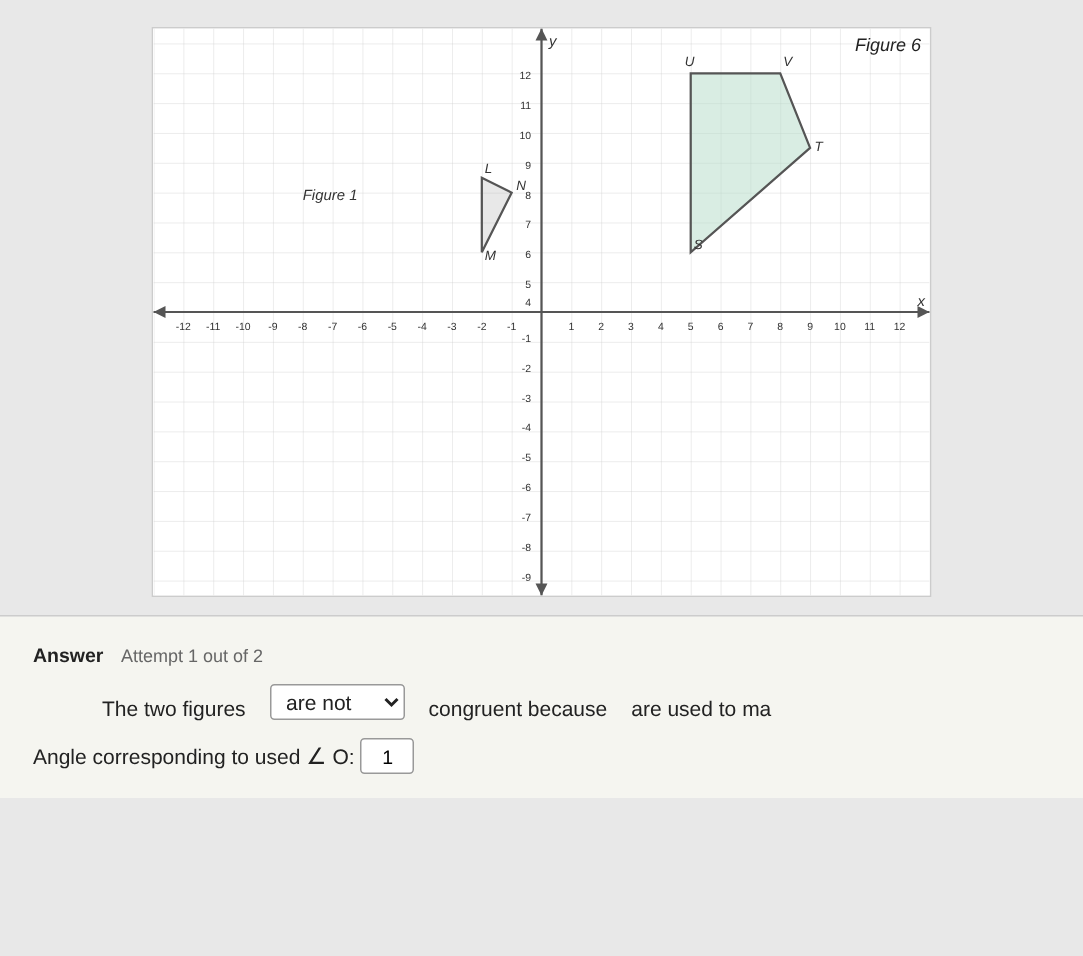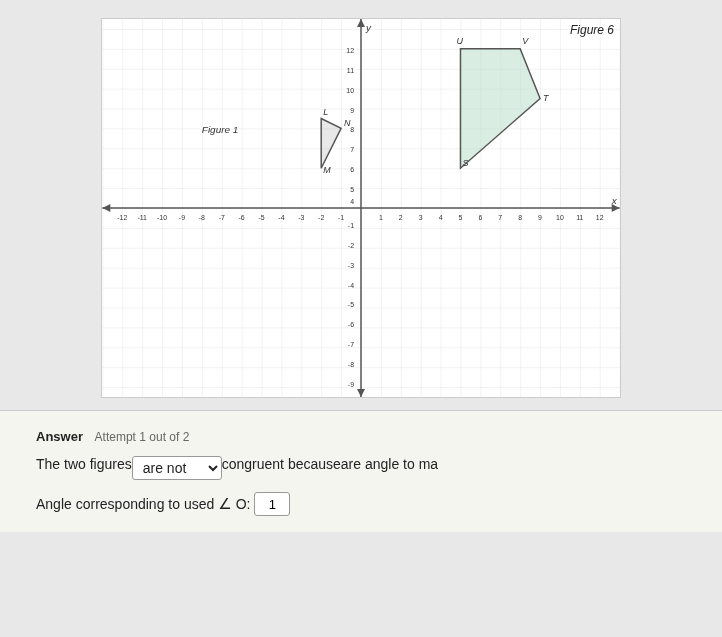--- a/index.html
+++ b/index.html
@@ -39,21 +39,21 @@
 
     
     .graph-svg {
       width: 100%;
       height: 100%;
     }
 
     .answer-section {
       background: #f5f5f0;
       width: 722px;
-      padding: 18px 24px 16px 36px;
+      padding: 18px 24px 16px 22px;
       border-top: 1px solid #ccc;
       margin-top: 8px;
     }
 
     .answer-header {
       font-size: 13px;
       color: #222;
       margin-bottom: 12px;
     }
 
@@ -66,23 +66,24 @@
       color: #666;
       margin-left: 8px;
       font-size: 12px;
     }
 
     .sentence-row {
       font-size: 14px;
       color: #222;
       margin-bottom: 12px;
       display: flex;
-      align-items: flex-start;
+      align-items: flex-end;
       flex-wrap: wrap;
-      gap: 0;
+      gap: 16px;
+      margin-left: 46px;
     }
 
     .dropdown-select {
       font-size: 14px;
       border: 1px solid #999;
       background: #fff;
       padding: 2px 18px 2px 6px;
       border-radius: 3px;
       appearance: auto;
       color: #222;
@@ -215,21 +216,21 @@
       <span class="attempt-label">Attempt 1 out of 2</span>
     </div>
 
     <div class="sentence-row">
       <span>The two figures</span>
       <select class="dropdown-select">
         <option value="are not">are not</option>
         <option value="are">are</option>
       </select>
       <span>congruent because</span>
-      <span>are angle to ma</span>
+      <span>are used to ma</span>
     </div>
 
     <div class="angle-row">
       <span>Angle corresponding to used</span>
       <span class="angle-symbol">∠</span>
       <span>O:</span>
       <input type="text" class="angle-input" value="1" style="">
     </div>
   </div>
 </div>

